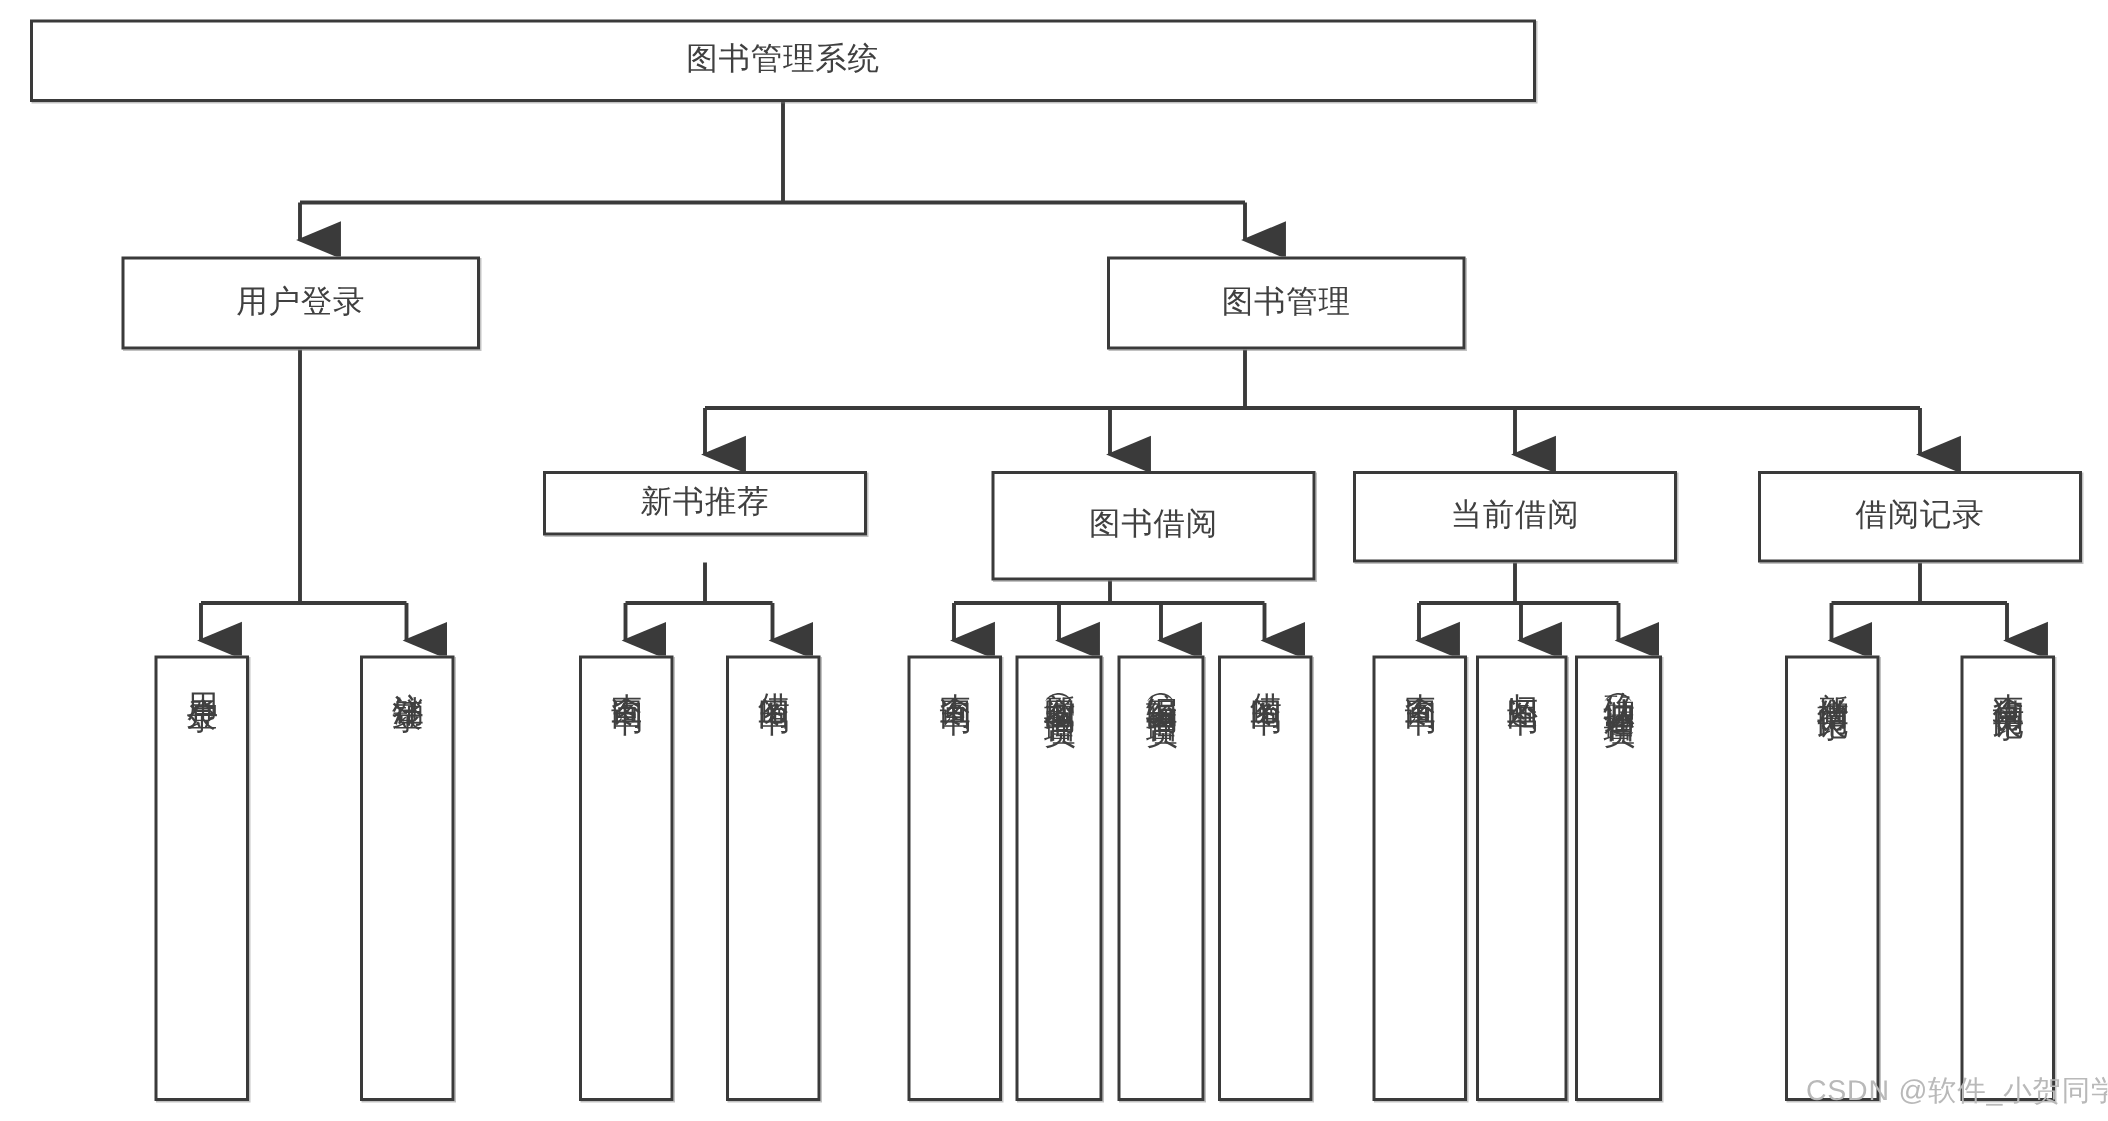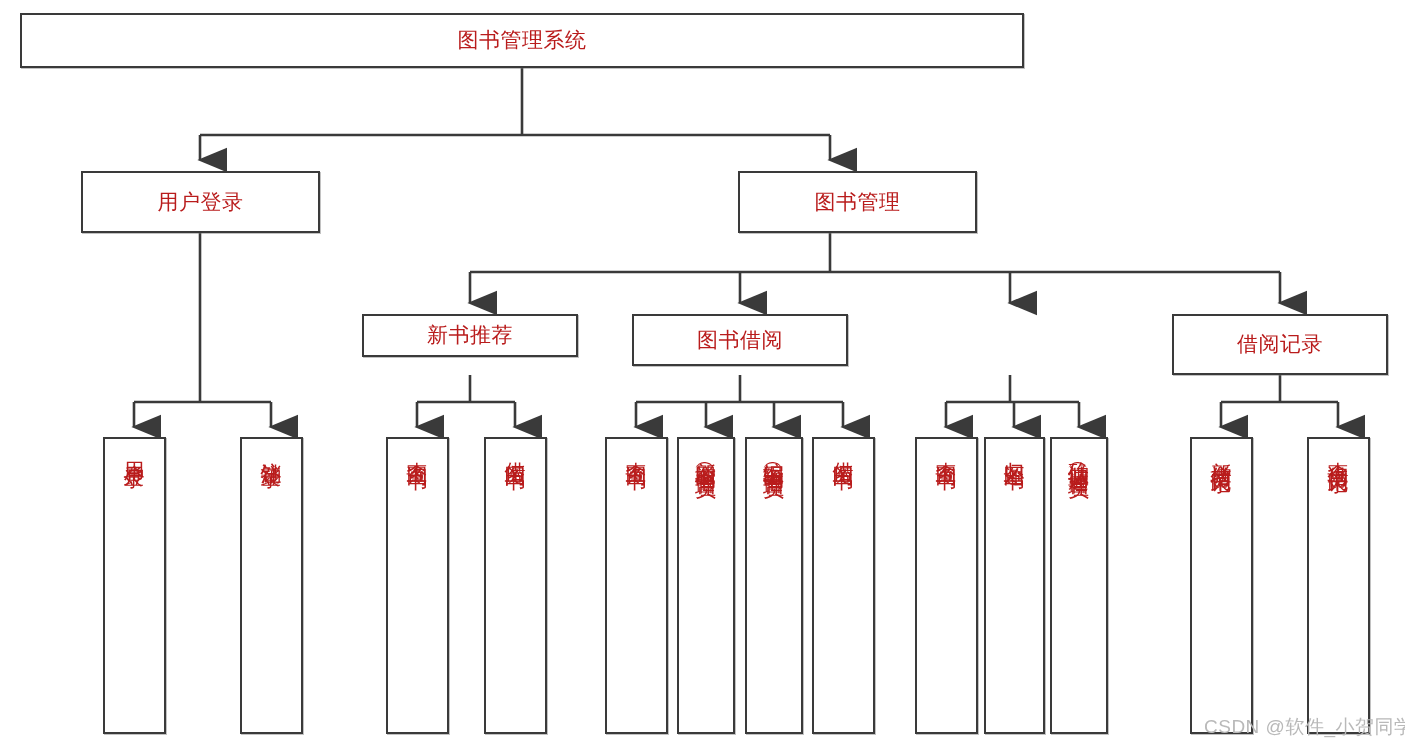--- a/index.html
+++ b/index.html
@@ -26,21 +26,21 @@
     pointer-events: none;
   }
   .node {
     position: absolute;
     box-sizing: border-box;
     background: #ffffff;
     border: 2.5px solid #3a3a3a;
     display: flex;
     align-items: center;
     justify-content: center;
-    color: #b91c1c;
+    color: #404040;
     text-align: center;
     box-shadow: 1px 1px 0 rgba(120,120,120,0.45);
   }
   .node .lbl {
     display: block;
     line-height: 1.18;
     letter-spacing: 0.5px;
   }
   .node.horiz .lbl {
     font-size: 21px;
@@ -128,22 +128,25 @@
   <div class="node horiz" style="left:81px; top:171px; width:239px; height:62px;">
     <span class="lbl">用户登录</span>
   </div>
   <div class="node horiz" style="left:711px; top:171px; width:239px; height:62px;margin-left:27px;">
     <span class="lbl">图书管理</span>
   </div>
 
   <div class="node horiz" style="left:362px; top:314px; width:216px; height:43px;">
     <span class="lbl">新书推荐</span>
   </div>
-  <div class="node horiz" style="left:632px; top:314px; width:216px; height:52px;">
+  <div class="node horiz" style="left:661px; top:314px; width:216px; height:73px;">
     <span class="lbl">图书借阅</span>
+  </div>
+  <div class="node horiz" style="left:902px; top:314px; width:216px; height:61px;">
+    <span class="lbl">当前借阅</span>
   </div>
   <div class="node horiz" style="left:1172px; top:314px; width:216px; height:61px;">
     <span class="lbl">借阅记录</span>
   </div>
 
   <div class="node vert" style="left:103px; top:437px; width:63px; height:297px;">
     <span class="lbl">用户登录</span>
   </div>
   <div class="node vert" style="left:240px; top:437px; width:63px; height:297px;">
     <span class="lbl">注销登录</span>

